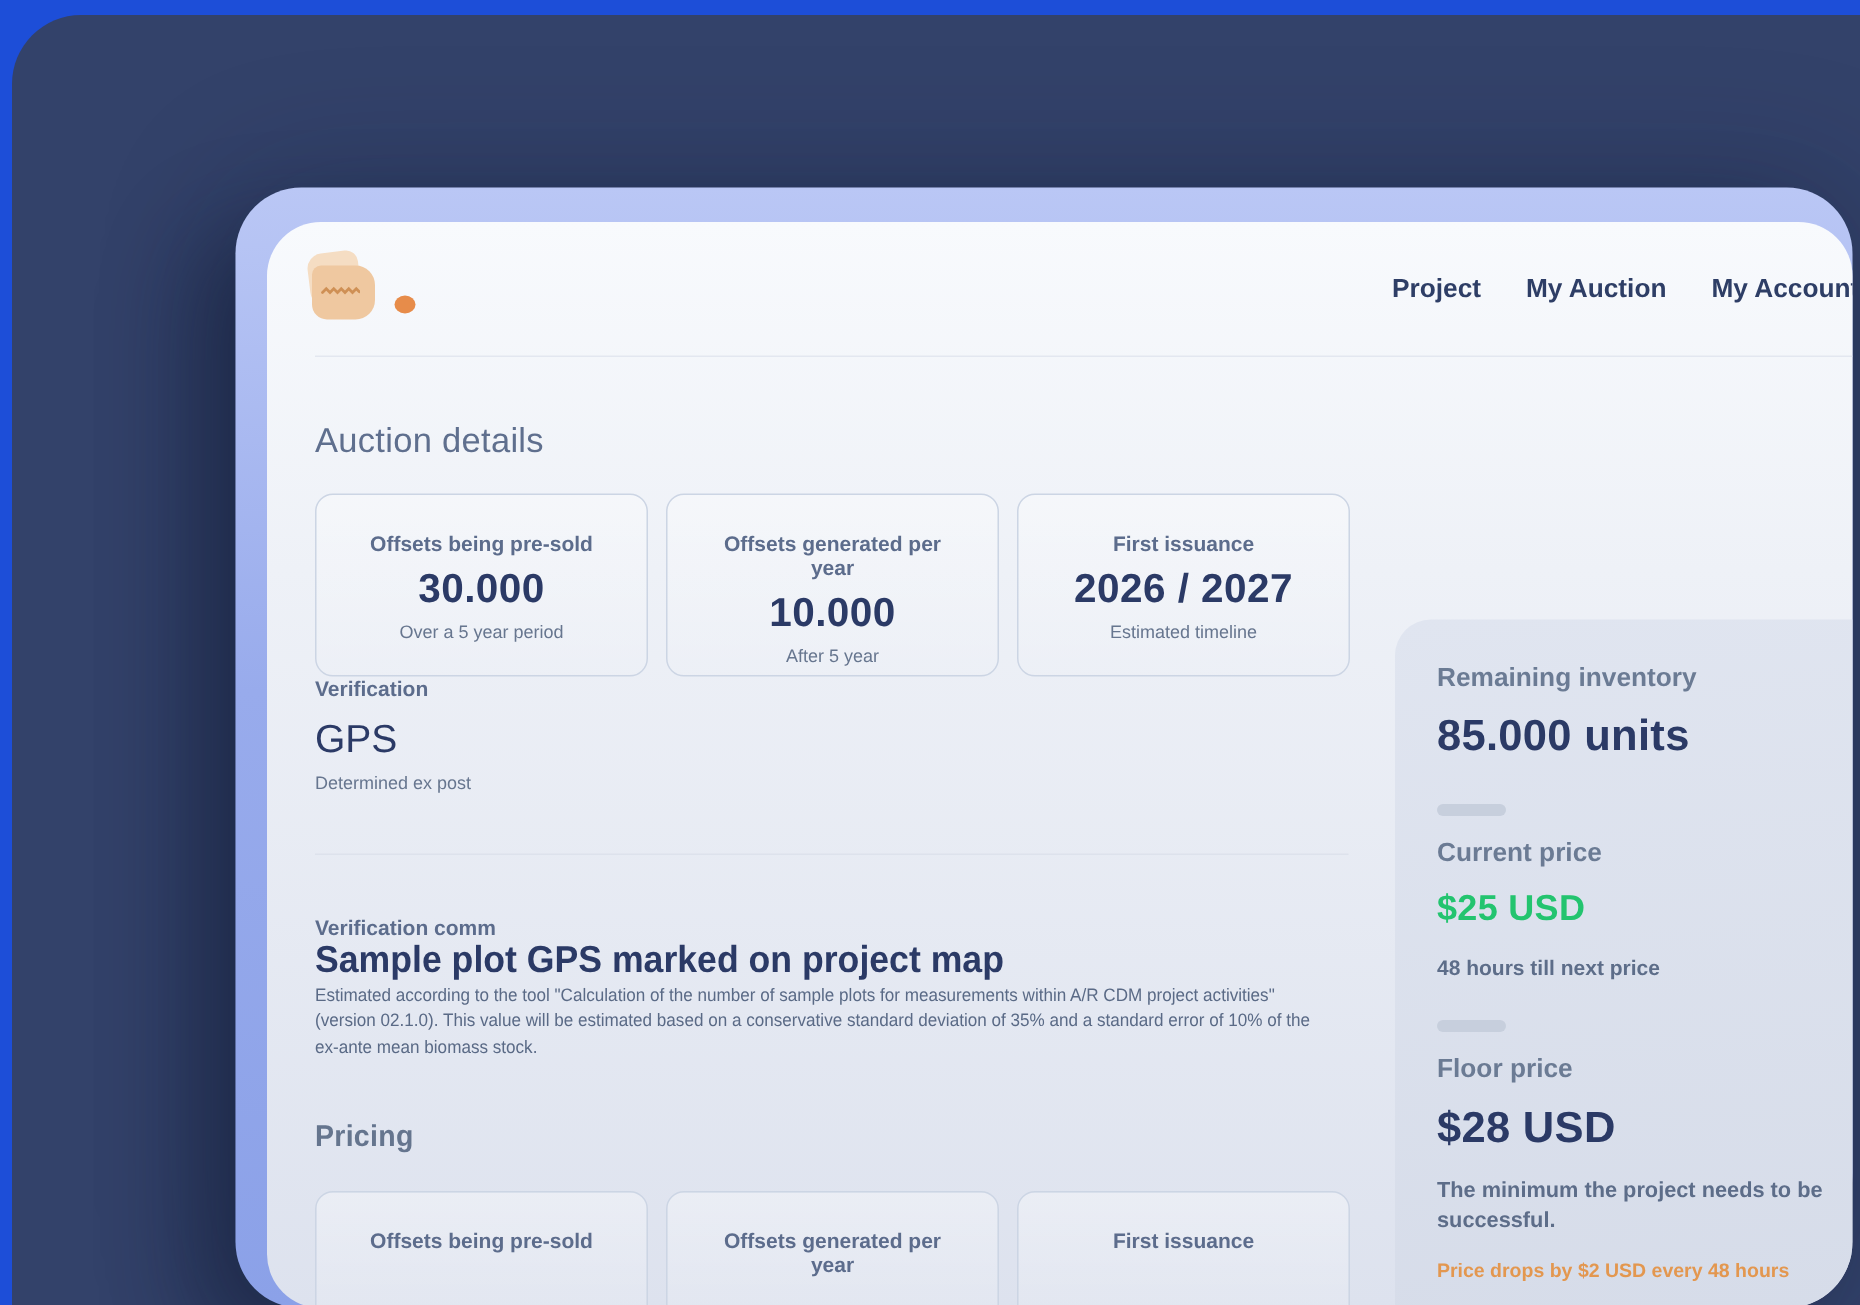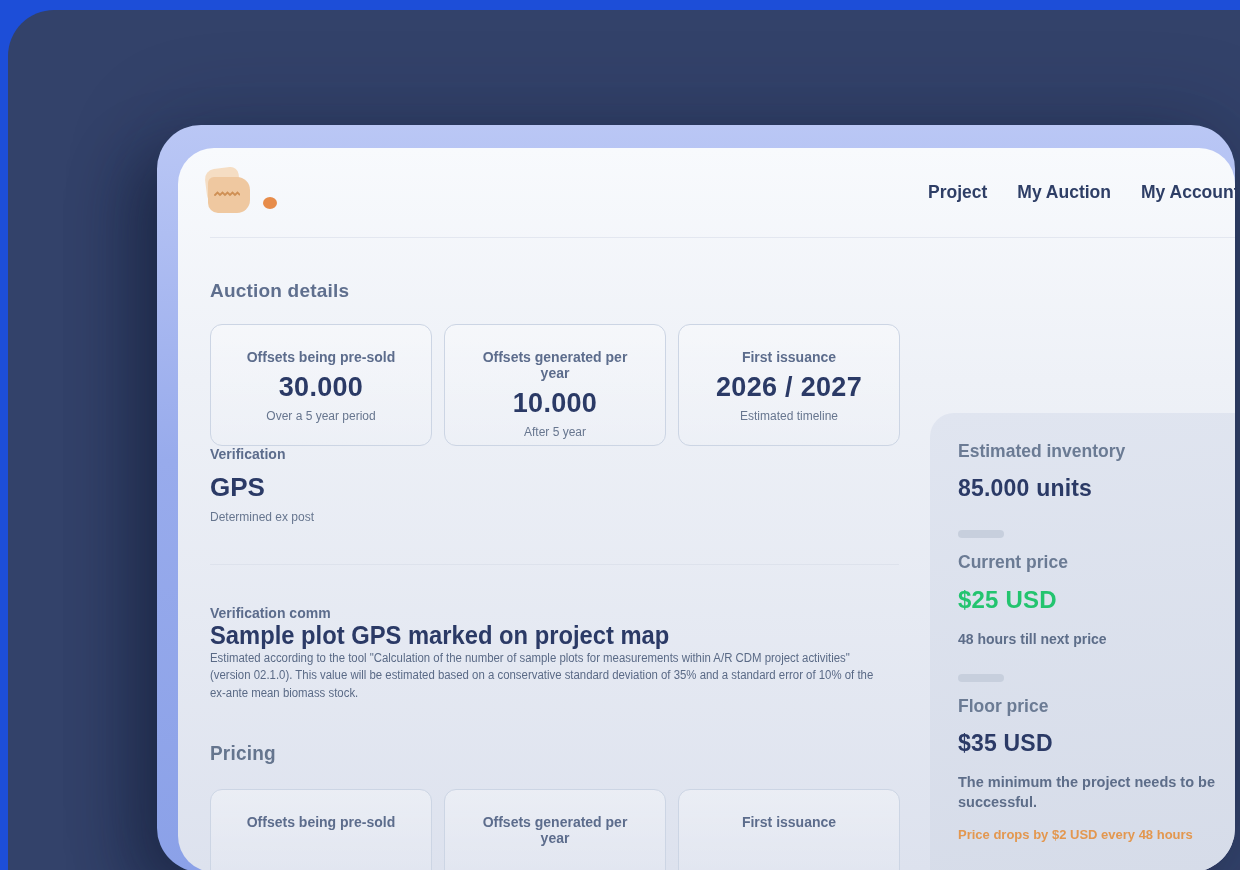--- a/index.html
+++ b/index.html
@@ -33,44 +33,44 @@
   .logo-squiggle { position:absolute; left:6px; top:13px; }
   .logo-dot { position:absolute; left:58px; top:30px; width:14px; height:12px;
     background:#e78c4a; border-radius:50%; }
   .nav { position:absolute; left:750px; top:0; height:89px; display:flex;
     align-items:center; gap:30px; white-space:nowrap; }
   .nav-item { font-size:17.5px; font-weight:700; color:#2e3e66; text-decoration:none; cursor:pointer; }
   .header-divider { height:1px; margin-left:32px; background:#e3e7f0; }
   
   .content { position:relative; height:634px; }
   .main-col { padding:42px 0 0 32px; width:690px; }
-  .section-title { margin:0; font-size:19px; font-weight:700; color:#5f6f8e; letter-spacing:.2px; }
+  .section-title { margin:0; font-size:23px; font-weight:400; color:#5f6f8e; letter-spacing:.2px; }
   .cards-row { display:flex; gap:12px; margin-top:22px; }
   .stat-card { box-sizing:border-box; width:222px; height:122px; padding:24px 26px;
     border:1px solid #ccd5e4; border-radius:12px;
     background:linear-gradient(180deg, rgba(255,255,255,.35), rgba(255,255,255,.05));text-align:center; }
   .stat-label { font-size:14px; font-weight:700; color:#5c6c8c; }
   .stat-value { font-size:27px; font-weight:800; color:#2b3a66; margin-top:7px; letter-spacing:.3px; }
   .stat-sub { font-size:12px; font-weight:500; color:#67768f; margin-top:6px; }
   .field { }
   .field-label { font-size:14px; font-weight:700; color:#5c6c8c; }
-  .field-value { font-size:26px; font-weight:700; color:#2b3a66; margin-top:10px; }
+  .field-value { font-size:26px; font-weight:400; color:#2b3a66; margin-top:10px; }
   .field-sub { font-size:12px; font-weight:500; color:#67768f; margin-top:7px; }
   .main-divider { height:1px; width:689px; background:#dde2ec; margin-top:40px; }
   .condensed { transform:scaleX(.95); transform-origin:0 50%; }
   .comm-title { font-size:25px; font-weight:800; color:#2b3a66; margin-top:12px; width:700px; }
   .comm-body { font-size:12px; line-height:1.45; color:#5a6a86; margin-top:10px; width:700px; }
   .pricing-title { margin-top:40px; font-size:20px; font-weight:800; color:#65758e; }
   
   .sidebar { position:absolute; right:0; top:175px; bottom:0; width:305px;
     box-sizing:border-box; padding:28px 24px 0 28px;
     border-radius:24px 0 0 0;
     background:linear-gradient(175deg,#e0e5f0 0%, #d6dce9 100%); }
   .sb-label { font-size:17.5px; font-weight:700; color:#6b7b94; }
-  .sb-value { font-size:23px; font-weight:800; color:#2b3a66; margin-top:13px; letter-spacing:.2px; }
+  .sb-value { font-size:29px; font-weight:800; color:#2b3a66; margin-top:13px; letter-spacing:.2px; }
   .sb-value.green { color:#23c46f; font-size:24px; }
   .sb-sub { font-size:14px; font-weight:600; color:#5d6d89; margin-top:17px; }
   .pill { width:46px; height:8px; border-radius:4px; background:#c7cfdd; }
   .pill.p1 { margin-top:28px; } .pill.p2 { margin-top:27px; }
   .sb-section { margin-top:14px; }
   .sb-desc { font-size:14.5px; font-weight:700; line-height:1.35; color:#5d6d89; margin-top:16px; width:258px; }
   .sb-note { font-size:13px; font-weight:700; color:#e3974f; margin-top:15px; }
 </style>
 </head>
 <body>
@@ -146,35 +146,35 @@
             <div class="stat-label">Offsets generated per year</div>
           </div>
           <div class="stat-card">
             <div class="stat-label">First issuance</div>
           </div>
         </div>
       </div>
 
       <aside class="sidebar">
         <div>
-          <div class="sb-label">Estimated inventory</div>
+          <div class="sb-label">Remaining inventory</div>
           <div class="sb-value">85.000 units</div>
         </div>
         <div class="pill p1"></div>
 
         <div class="sb-section">
           <div class="sb-label">Current price</div>
           <div class="sb-value green">$25 USD</div>
           <div class="sb-sub">48 hours till next price</div>
         </div>
         <div class="pill p2"></div>
 
         <div class="sb-section">
           <div class="sb-label">Floor price</div>
-          <div class="sb-value">$35 USD</div>
+          <div class="sb-value">$28 USD</div>
           <div class="sb-desc">The minimum the project needs to be successful.</div>
           <div class="sb-note">Price drops by $2 USD every 48 hours</div>
         </div>
 
       </aside>
 
     </div>
   </div>
 </div>
 

